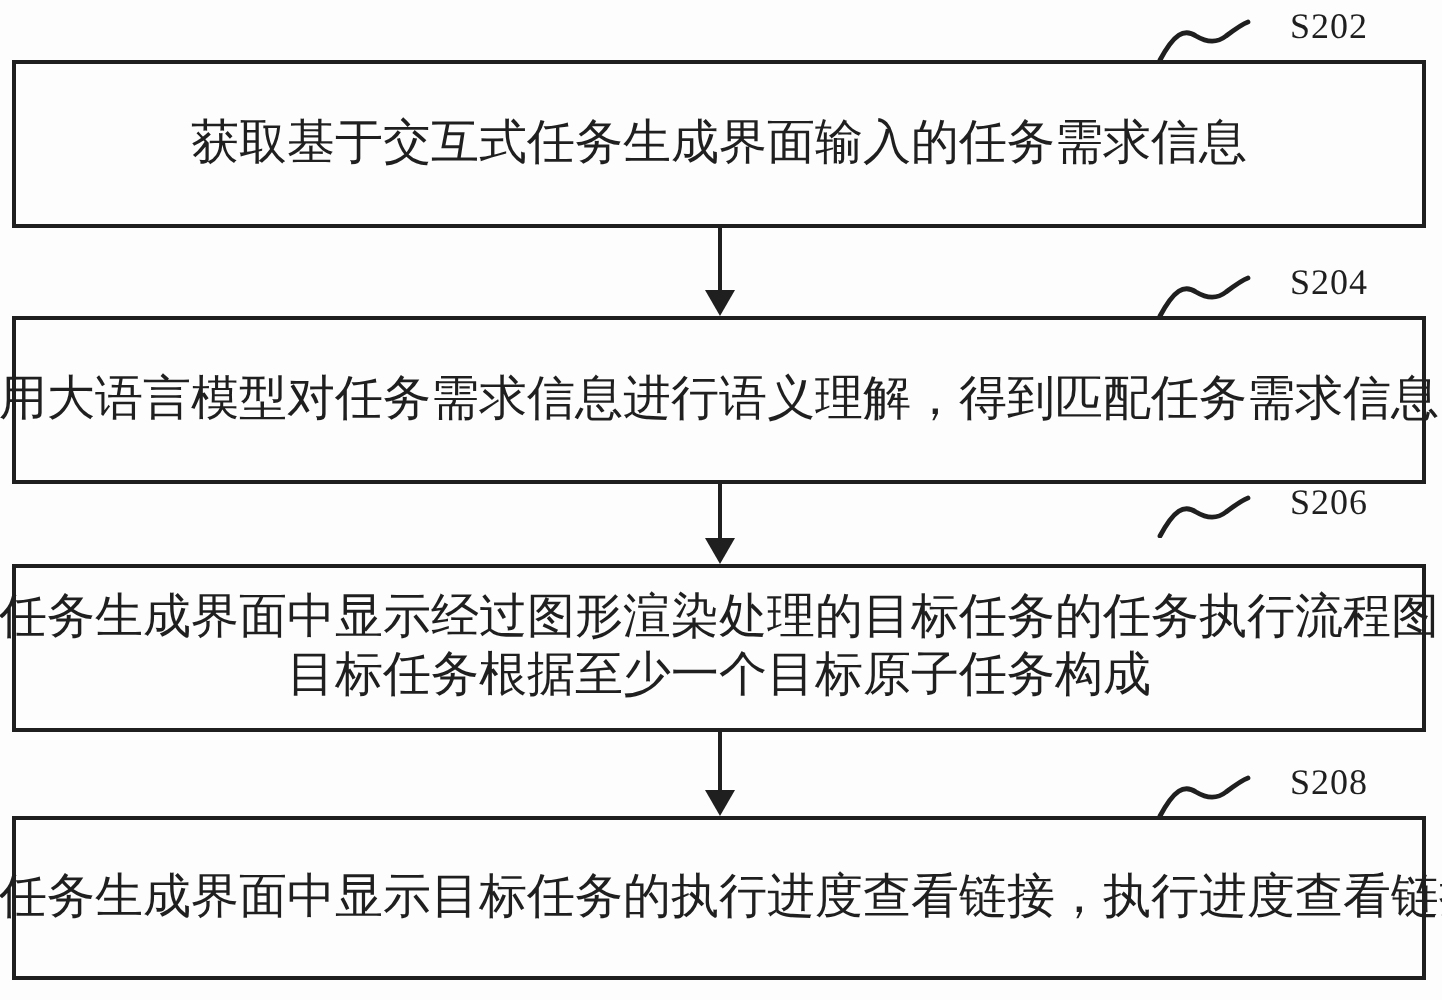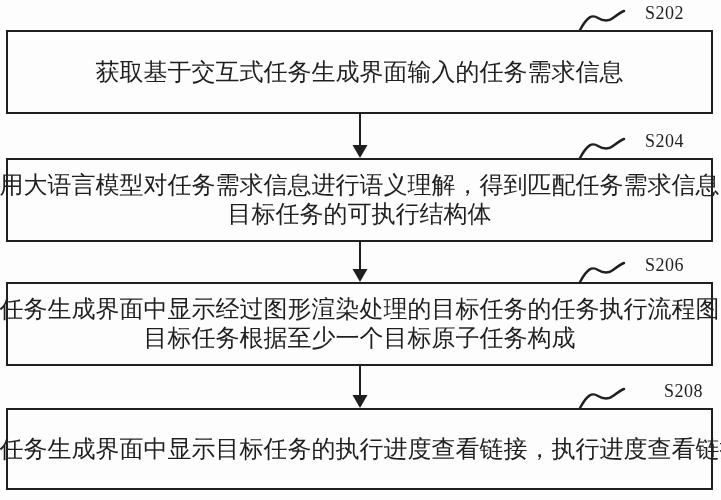--- a/index.html
+++ b/index.html
@@ -74,45 +74,44 @@
   </svg>
 
   <div class="label-group" style="left:578px; top:131px;text-align:right;">
     <svg width="48" height="24" viewBox="0 0 48 24">
       <path d="M 2 23 C 9 10, 14 7, 20 11 C 25 14, 30 15, 35 11 C 39 8, 43 5, 46 4" fill="none" stroke="#1f1f1f" stroke-width="2.4" stroke-linecap="round"></path>
     </svg>
     <span class="step-label">S204</span>
   </div>
   <div class="flow-box" style="top:158px; height:84px;">
     <span class="line">调用大语言模型对任务需求信息进行语义理解，得到匹配任务需求信息的</span>
-    <span class="line">目标任务的可执行结构体</span>
   </div>
 
   <svg class="arrow" style="top:242px;" width="24" height="40" viewBox="0 0 24 40">
     <line x1="12" y1="0" x2="12" y2="29" stroke="#1f1f1f" stroke-width="2"></line>
     <polygon points="4.5,27 19.5,27 12,40" fill="#1f1f1f"></polygon>
   </svg>
 
-  <div class="label-group" style="left:578px; top:255px;">
+  <div class="label-group" style="left:578px; top:241px;">
     <svg width="48" height="24" viewBox="0 0 48 24">
       <path d="M 2 23 C 9 10, 14 7, 20 11 C 25 14, 30 15, 35 11 C 39 8, 43 5, 46 4" fill="none" stroke="#1f1f1f" stroke-width="2.4" stroke-linecap="round"></path>
     </svg>
     <span class="step-label">S206</span>
   </div>
   <div class="flow-box" style="top:282px; height:84px;">
     <span class="line">在任务生成界面中显示经过图形渲染处理的目标任务的任务执行流程图；</span>
     <span class="line">目标任务根据至少一个目标原子任务构成</span>
   </div>
 
   <svg class="arrow" style="top:366px;" width="24" height="42" viewBox="0 0 24 42">
     <line x1="12" y1="0" x2="12" y2="31" stroke="#1f1f1f" stroke-width="2"></line>
     <polygon points="4.5,29 19.5,29 12,42" fill="#1f1f1f"></polygon>
   </svg>
 
-  <div class="label-group" style="left:578px; top:381px;gap:19px;">
+  <div class="label-group" style="left:578px; top:381px;">
     <svg width="48" height="24" viewBox="0 0 48 24">
       <path d="M 2 23 C 9 10, 14 7, 20 11 C 25 14, 30 15, 35 11 C 39 8, 43 5, 46 4" fill="none" stroke="#1f1f1f" stroke-width="2.4" stroke-linecap="round"></path>
     </svg>
     <span class="step-label">S208</span>
   </div>
   <div class="flow-box" style="top:408px; height:82px;">
     <span class="line">在任务生成界面中显示目标任务的执行进度查看链接，执行进度查看链接</span>
   </div>
 
 </div>

